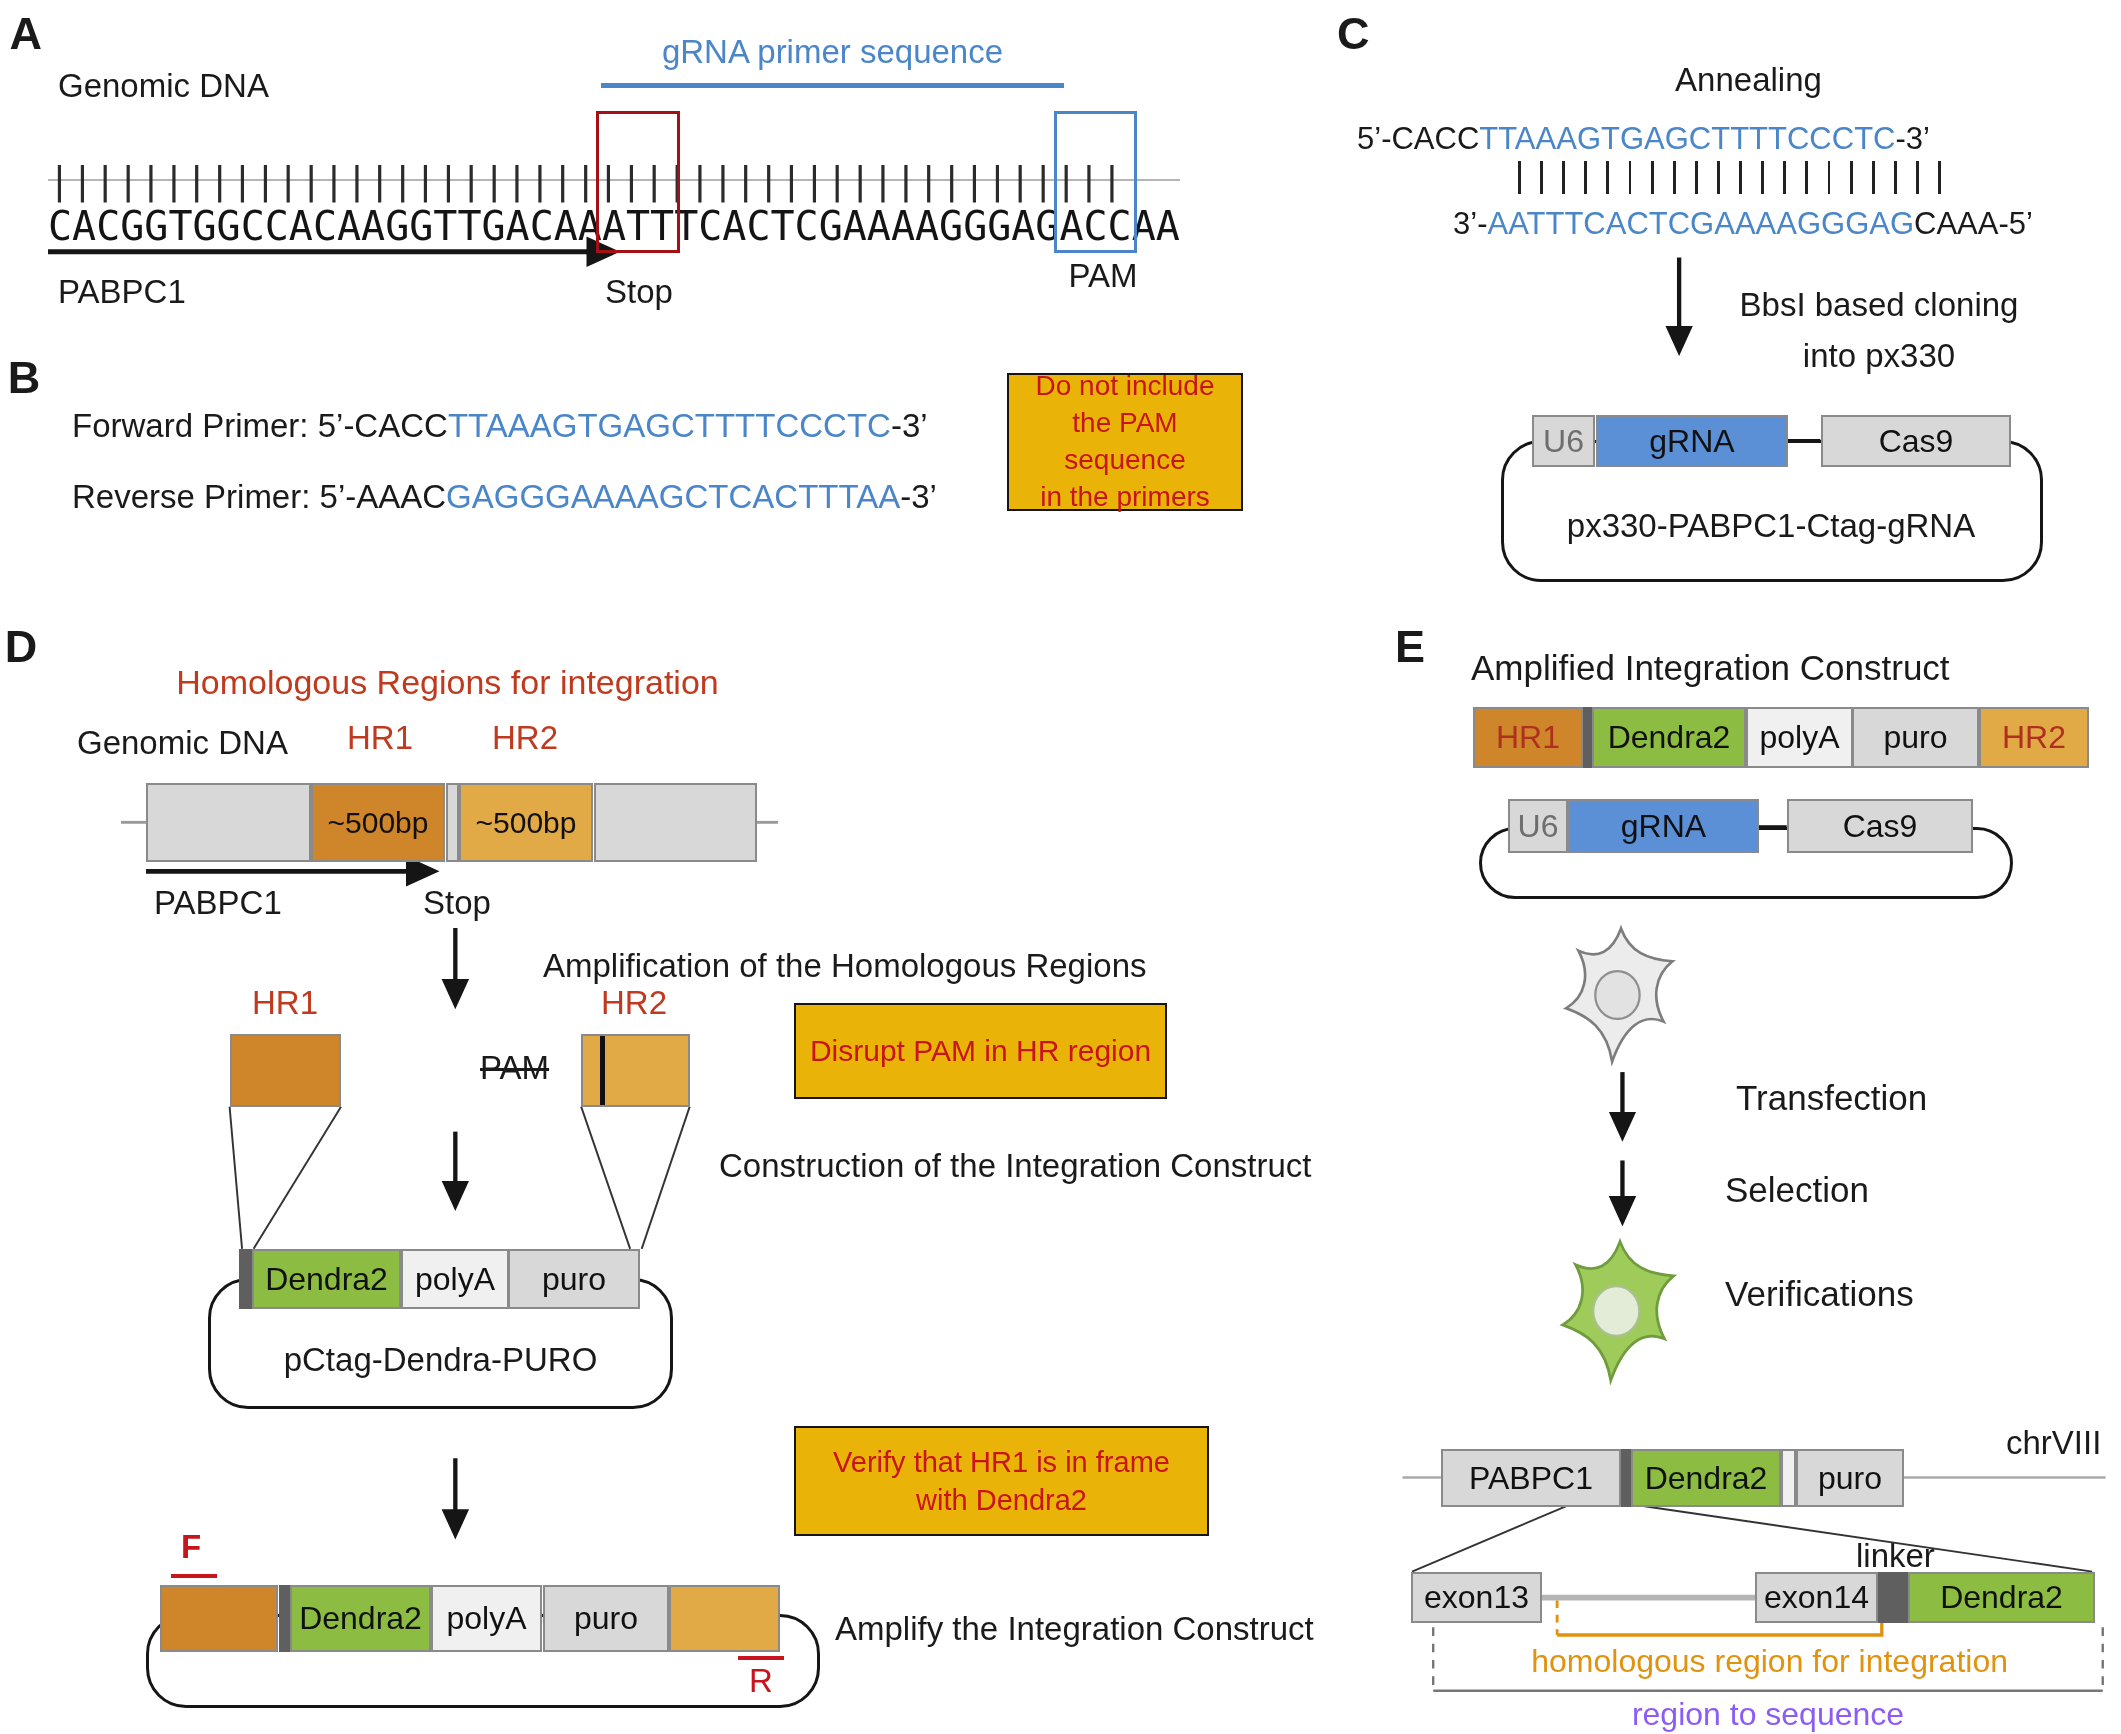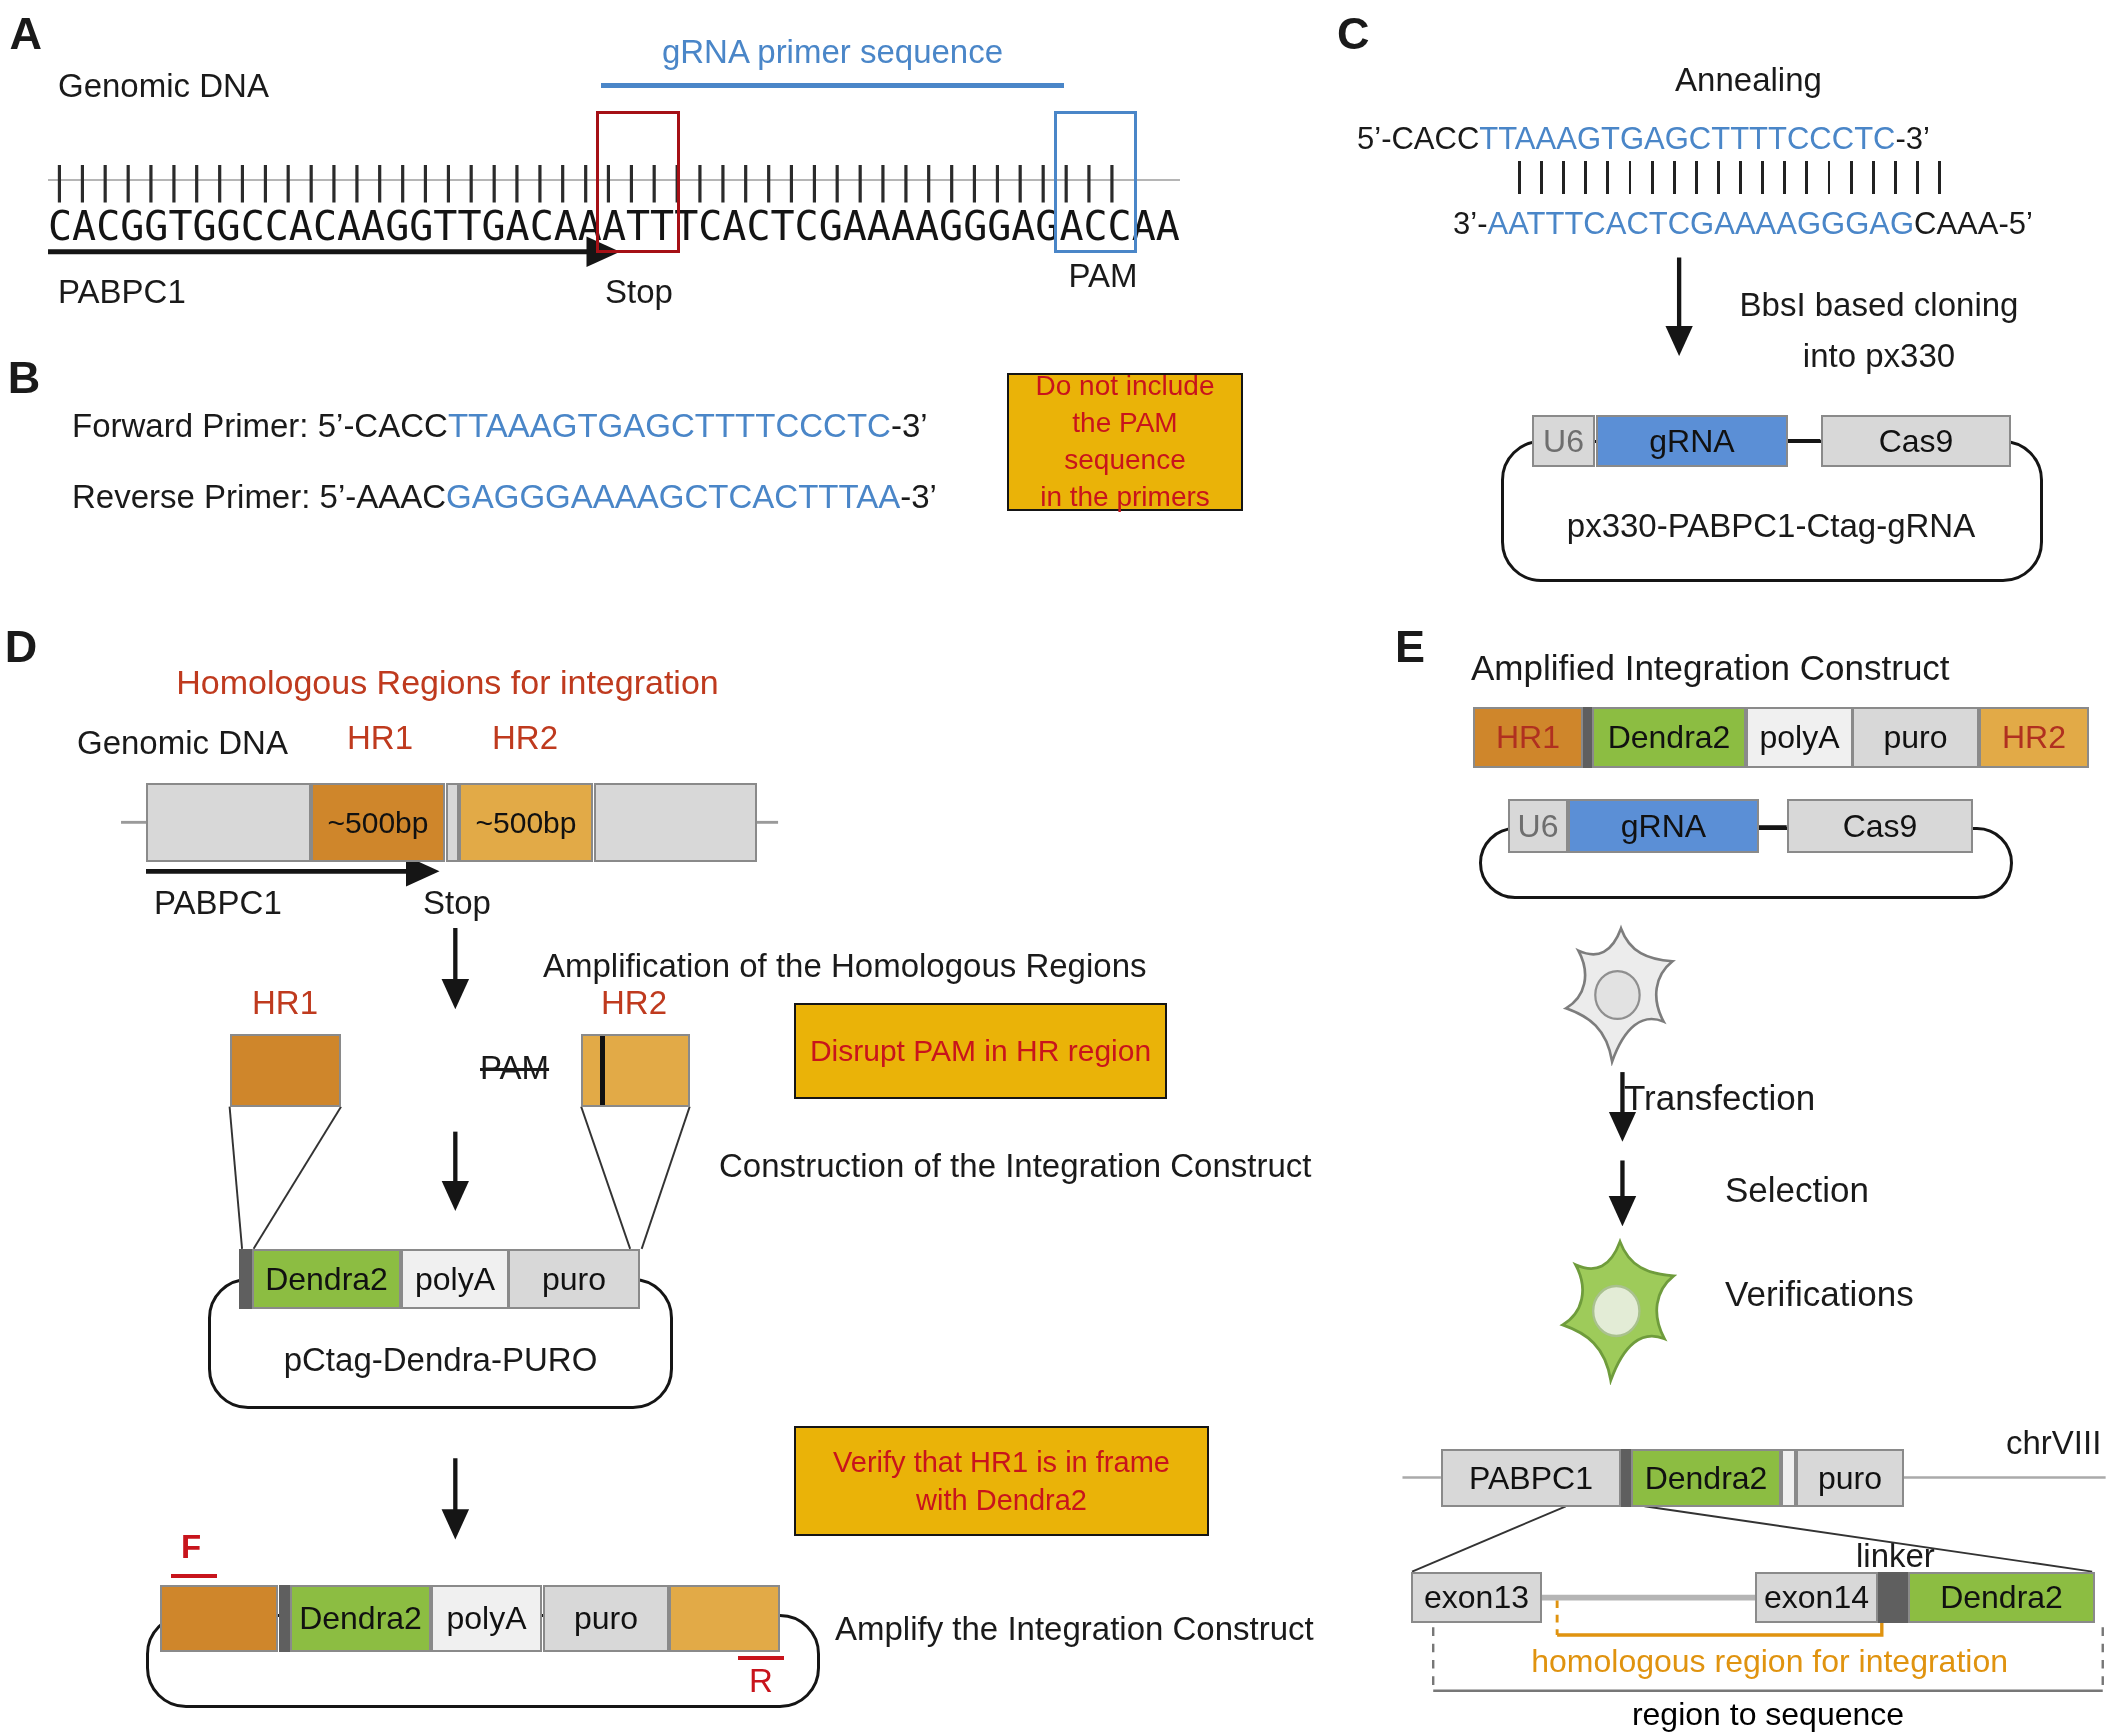--- a/index.html
+++ b/index.html
@@ -7,21 +7,21 @@
   body { position:relative; background:#ffffff; font-family:"Liberation Sans", sans-serif; color:#1a1a1a; overflow:hidden; }
   .abs { position:absolute; }
   .panel-letter { font-size:45px; font-weight:800; letter-spacing:1px; }
   .t34 { font-size:33px; }
   .t36 { font-size:35px; }
   .center { text-align:center; }
   .blue { color:#4a86c8; }
   .red { color:#c8141c; }
   .brick { color:#bf3a1e; }
   .orangetxt { color:#e0930f;text-align:right; }
-  .graytxt { color:#000000; }
+  .graytxt { color:#8b5cf6; }
   .seqline { font-family:"DejaVu Sans Mono", monospace; font-size:40px; line-height:42px; white-space:pre; color:#141414; }
   .tickline { font-family:"DejaVu Sans Mono", monospace; font-size:38px; line-height:38px; white-space:pre; color:#2b2b2b; }
   .codonbox { position:absolute; top:-7.7px; height:142px; background:transparent; z-index:5; }
   .stopbox { border:3.8px solid #a51016; left:calc(23ch - 5.8px); width:calc(3ch + 11.5px); }
   .pambox  { border:3.8px solid #4a86c8; left:calc(42ch - 5.8px); width:calc(3ch + 11.5px); }
   .gbox { position:absolute; border:2.4px solid #8a8a8a; display:flex; align-items:center; justify-content:center; font-size:32px; color:#111; z-index:2; background:#d8d8d8; }
   .c-gray  { background:#d8d8d8; }
   .c-light { background:#f0f0f0; }
   .c-green { background:#8cbd42; }
   .c-blue  { background:#5b8fd6; }
@@ -207,21 +207,21 @@
 
 <div class="prect" style="left:1479px; top:827px; width:534px; height:72px; border-radius:37px;"></div>
 <div class="gbox c-gray u6txt" style="left:1508px; top:799px; width:60px; height:54px;">U6</div>
 <div class="gbox c-blue" style="left:1568px; top:799px; width:191px; height:54px;">gRNA</div>
 <div class="gbox c-gray" style="left:1787px; top:799px; width:186px; height:54px;">Cas9</div>
 
 <svg class="abs" style="left:1549px; top:924px; z-index:2;" width="144" height="142" viewBox="0 0 140 160">
   <path d="M70,5 C80,32 100,40 128,42 C108,58 104,84 118,110 C94,100 74,116 60,155 C54,118 34,104 8,95 C30,82 36,56 22,30 C44,40 60,32 70,5 Z" fill="#ececec" stroke="#7d7d7d" stroke-width="3"></path>
   <ellipse cx="66" cy="80" rx="25" ry="27" fill="#e2e2e2" stroke="#8f8f8f" stroke-width="2.5"></ellipse>
 </svg>
-<div class="abs t36" style="left:1624px; top:1078px;">Transfection</div>
+<div class="abs t36" style="left:1736px; top:1078px;">Transfection</div>
 <div class="abs t36" style="left:1725px; top:1170px;">Selection</div>
 <svg class="abs" style="left:1545px; top:1237px; z-index:2;" width="150" height="148" viewBox="0 0 140 160">
   <path d="M70,5 C80,32 100,40 128,42 C108,58 104,84 118,110 C94,100 74,116 60,155 C54,118 34,104 8,95 C30,82 36,56 22,30 C44,40 60,32 70,5 Z" fill="#9ecb5a" stroke="#6f9c3c" stroke-width="3"></path>
   <ellipse cx="66" cy="80" rx="25" ry="27" fill="#e3ecd6" stroke="#a9c18e" stroke-width="2.5"></ellipse>
 </svg>
 <div class="abs t36" style="left:1725px; top:1274px;">Verifications</div>
 
 <div class="abs t34" style="left:2006px; top:1424px;">chrVIII</div>
 <div class="gbox c-gray" style="left:1441px; top:1449px; width:180px; height:58px;">PABPC1</div>
 <div class="gbox c-dark" style="left:1621px; top:1449px; width:10.6px; height:58px;"></div>

